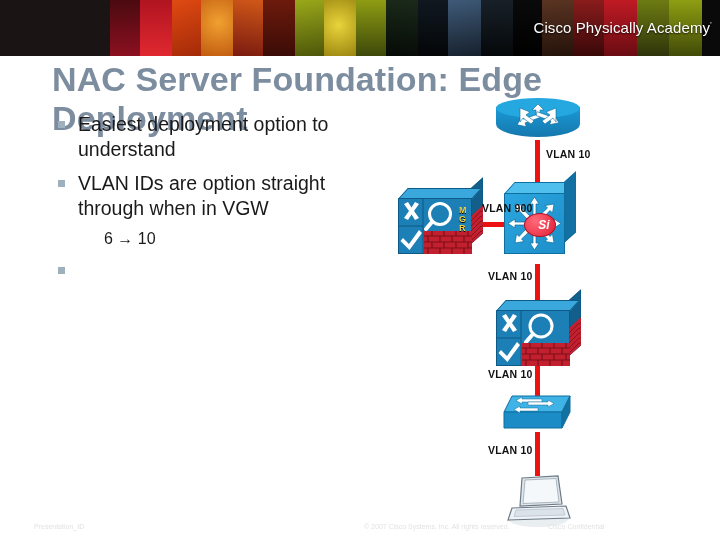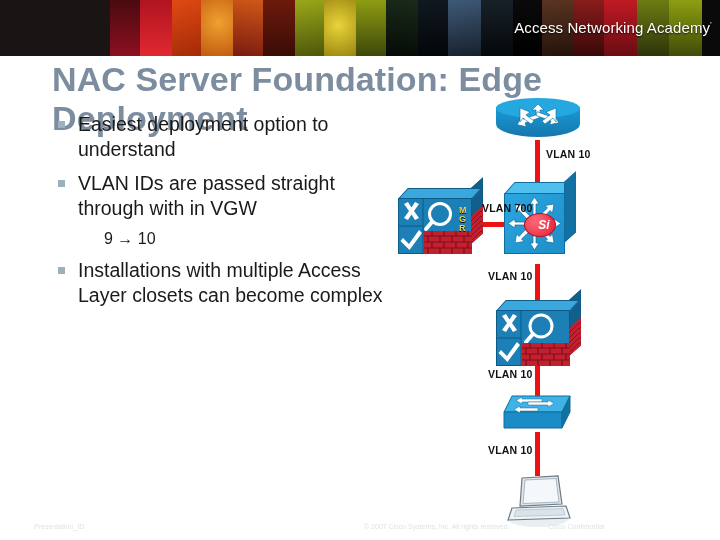--- a/index.html
+++ b/index.html
@@ -366,47 +366,46 @@
     <div class="photo-cell" style="width:38px">
         <div class="inner" style="background:linear-gradient(180deg,#8e9e12,#414a08)"></div>
       </div>
     <div class="photo-cell" style="width:20px">
         <div class="inner" style="background:#0a0a0a"></div>
       </div>
   </div>
 
 
   <div class="academy-text">
-    <span>Access Networking Academy</span><sup>’</sup>
+    <span>Cisco Physically Academy</span><sup>’</sup>
   </div>
 </div>
 
 <div class="slide-title">NAC Server Foundation: Edge Deployment</div>
 
 <div class="bullets">
 
   <div class="bullet">
     <span class="marker"></span>
     <span>Easiest deployment option to understand</span>
   </div>
 
   <div class="bullet">
     <span class="marker"></span>
   </div>
 
 
   <div class="bullet">
     <span class="marker"></span>
-    <span>VLAN IDs are passed straight through with in VGW</span>
-  </div>
-  <div class="subbullet">9 → 10</div>
+    <span>VLAN IDs are option straight through when in VGW</span>
+  </div>
+  <div class="subbullet">6 → 10</div>
 
   <div class="bullet">
     <span class="marker"></span>
-    <span>Installations with multiple Access Layer closets can become complex</span>
   </div>
 </div>
 
 <div class="diagram">
 
   <div class="link" style="left:143px; top:48px;  width:5px; height:44px;"></div>
   <div class="link" style="left:143px; top:172px; width:5px; height:36px;"></div>
   <div class="link" style="left:143px; top:262px; width:5px; height:44px;"></div>
   <div class="link" style="left:143px; top:340px; width:5px; height:44px;"></div>
   <div class="link" style="left:48px;  top:130px; width:66px; height:5px;"></div>
@@ -483,21 +482,21 @@
           <line x1="70" y1="44" x2="70" y2="50"></line>
           <line x1="30" y1="50" x2="30" y2="56"></line>
           <line x1="42" y1="50" x2="42" y2="56"></line>
           <line x1="54" y1="50" x2="54" y2="56"></line>
           <line x1="66" y1="50" x2="66" y2="56"></line>
         </g>
       </g>
     </svg>
     <div class="mgr">M<br>G<br>R</div>
   </div>
-  <div class="vlabel" style="left:90px; top:110px; font-size:10.5px;">VLAN 700</div>
+  <div class="vlabel" style="left:90px; top:110px; font-size:10.5px;">VLAN 900</div>
 
   <div class="nacbox" style="left:104px; top:208px;">
     <div class="face"></div>
     <div class="side"></div>
     <div class="sidebrick"></div>
     <div class="top"></div>
     <svg width="74" height="56" viewBox="0 0 74 56">
       <line x1="25" y1="0" x2="25" y2="56" stroke="#0c5a85" stroke-width="1"></line>
       <line x1="0" y1="28" x2="25" y2="28" stroke="#0c5a85" stroke-width="1"></line>
       <path d="M6 6 L11 13 L6 20 L10 22 L13.5 16.5 L17 22 L21 20 L16 13 L21 6 L17 4 L13.5 9.5 L10 4 Z" fill="#ffffff"></path>

